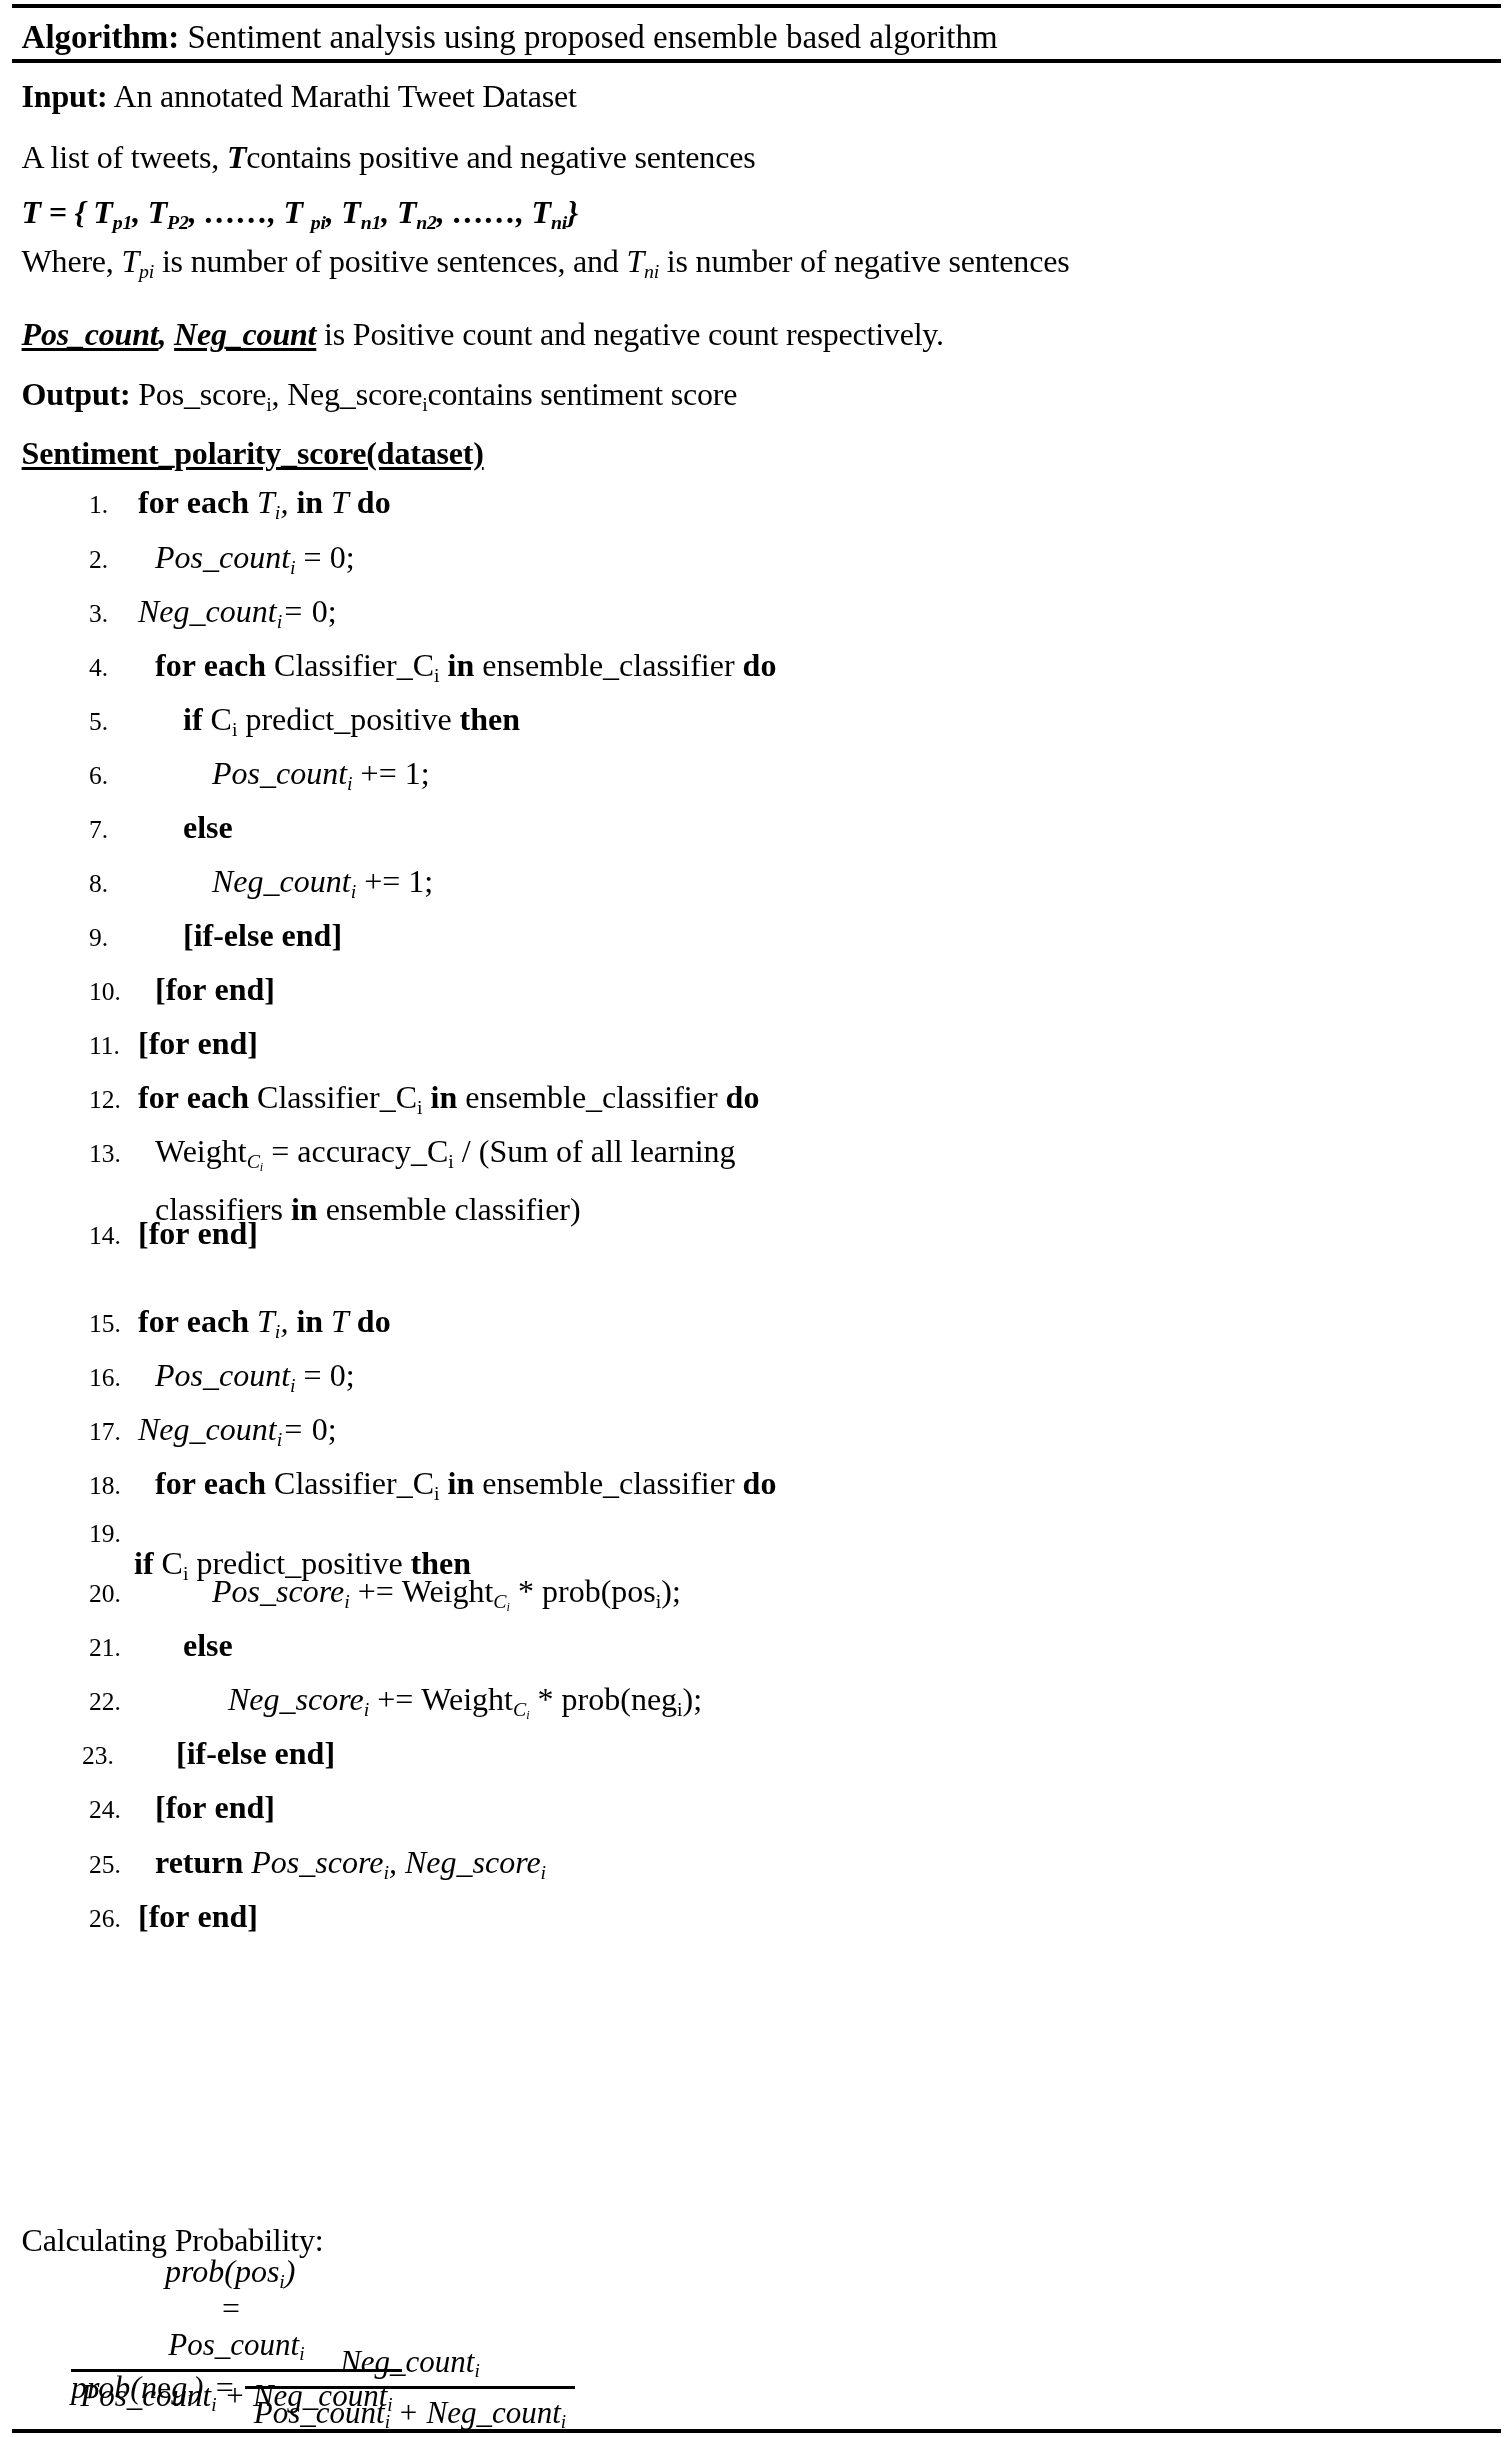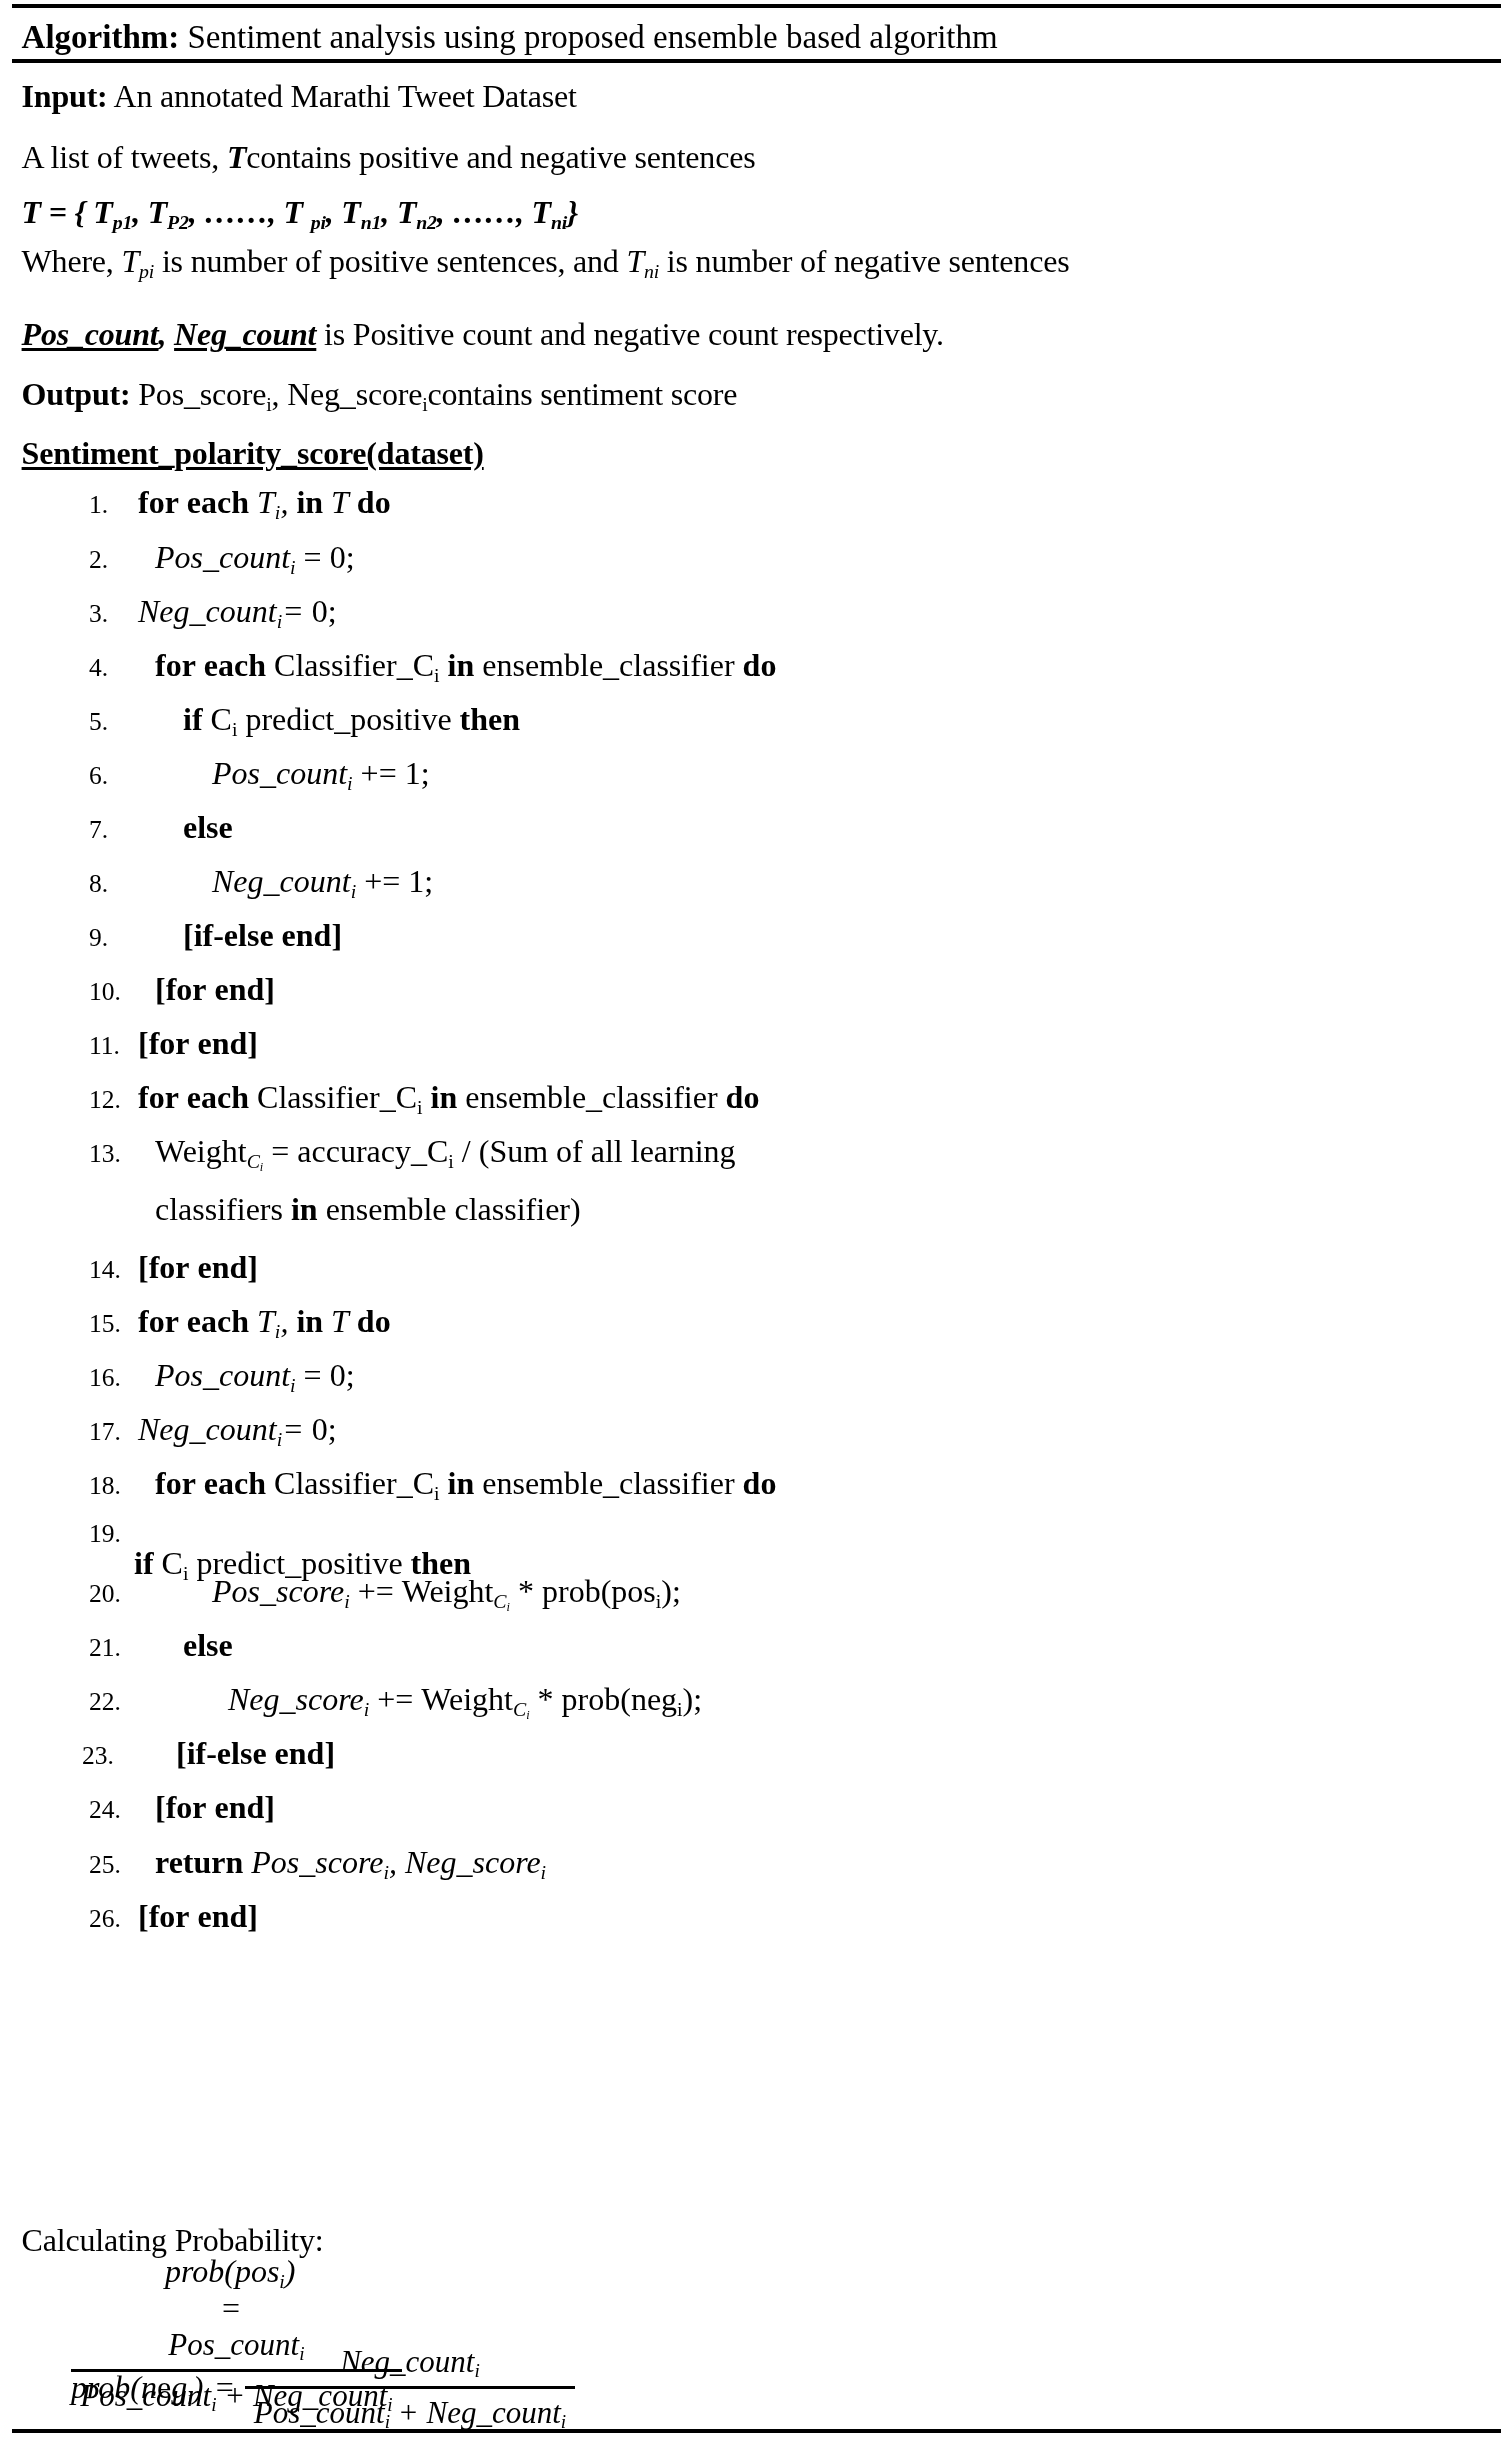--- a/index.html
+++ b/index.html
@@ -245,21 +245,21 @@
       </div>
       <div class="step" style="left: 89px; top: 1081px;">
         <span class="num">12.</span>
         <span class="body" style="padding-left: 0px;"><b>for</b>&nbsp;<b>each</b>&nbsp;Classifier_C<sub>i</sub>&nbsp;<b>in</b>&nbsp;ensemble_classifier&nbsp;<b>do</b></span>
       </div>
       <div class="step" style="left: 89px; top: 1135px;">
         <span class="num">13.</span>
         <span class="body" style="padding-left: 17px;">Weight<sub><i>C<sub>i</sub></i></sub>&nbsp;=&nbsp;accuracy_C<sub>i</sub>&nbsp;/&nbsp;(Sum&nbsp;of&nbsp;all&nbsp;learning</span>
       </div>
       <div class="cont" style="left: 155px; top: 1193px;">classifiers&nbsp;<b>in</b>&nbsp;ensemble&nbsp;classifier)</div>
-      <div class="step" style="left: 89px; top: 1251px;">
+      <div class="step" style="left: 89px; top: 1217px;">
         <span class="num">14.</span>
         <span class="body" style="padding-left: 0px;"><b>[for</b>&nbsp;<b>end]</b></span>
       </div>
       <div class="step" style="left: 89px; top: 1305px;">
         <span class="num">15.</span>
         <span class="body" style="padding-left: 0px;"><b>for</b>&nbsp;<b>each</b>&nbsp;<i>T<sub>i</sub>,</i>&nbsp;<b>in</b>&nbsp;<i>T</i>&nbsp;<b>do</b></span>
       </div>
       <div class="step" style="left: 89px; top: 1359px;">
         <span class="num">16.</span>
         <span class="body" style="padding-left: 17px;"><i>Pos_count<sub>i</sub></i>&nbsp;=&nbsp;0;</span>

